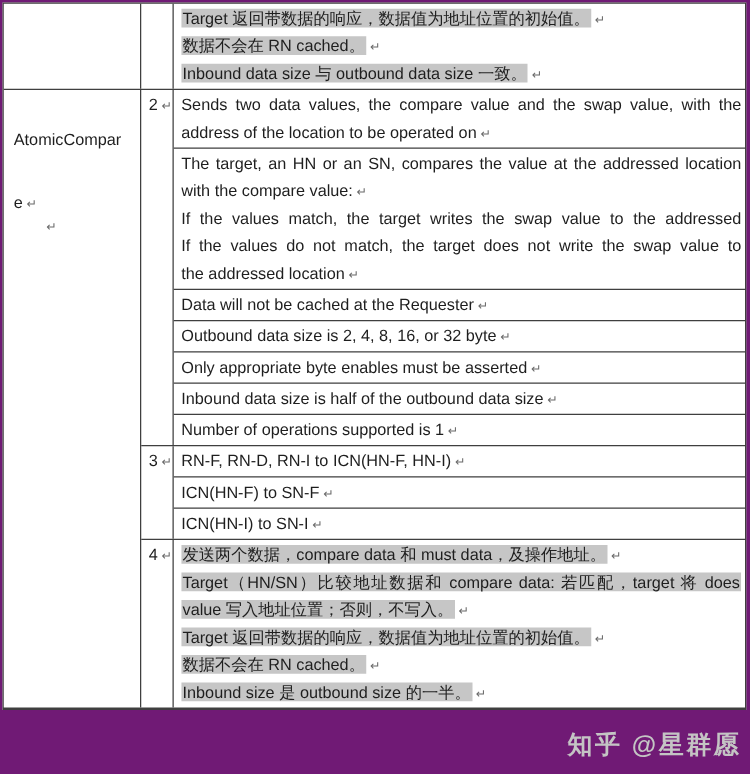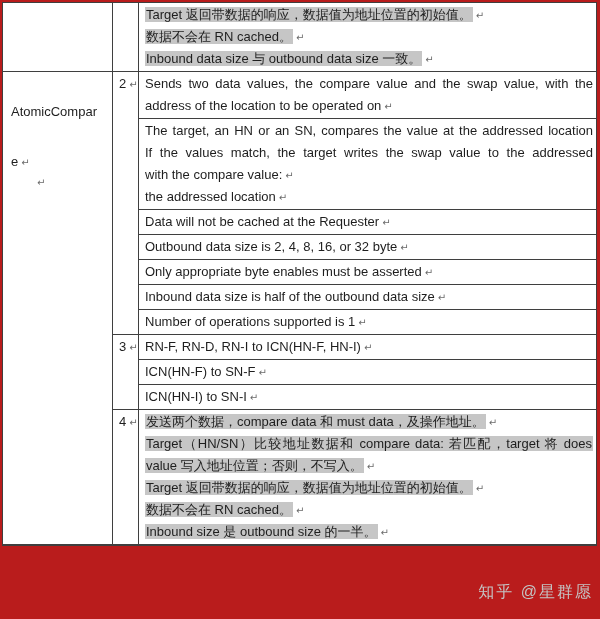--- a/index.html
+++ b/index.html
@@ -4,21 +4,21 @@
 <style>
   :root{
     --hl:#c6c6c6;
     --bd:#3f3f3f;
     --txt:#1e1e1e;
     --wm:#c4c4c4;
   }
   *{box-sizing:border-box;margin:0;padding:0;}
   html,body{background:#ffffff;}
   .stage{
-    position:relative;width:600px;height:619px;background:#b91c1c;overflow:hidden;
+    position:relative;width:600px;height:619px;background:#701a75;overflow:hidden;
     font-family:"Liberation Sans","DejaVu Sans",sans-serif;
     color:var(--txt);font-size:13px;
   }
   .doc-table{
     position:absolute;left:2px;top:2px;width:595px;
     border:1px solid var(--bd);border-bottom-width:2px;
     background:#fff;
   }
   .trow{display:flex;align-items:stretch;}
   .row-top{border-bottom:1px solid var(--bd);}
@@ -33,22 +33,22 @@
   .content-row{padding:1px 3px 1px 6px;overflow:hidden;}
   .content-row + .content-row{border-top:1px solid var(--bd);}
   .l{height:22px;line-height:22px;overflow:hidden;white-space:nowrap;}
   .l.j{white-space:normal;text-align:justify;text-align-last:justify;}
   .hl{background:var(--hl);padding:0 1px;}
   .pilcrow{color:#6b6b6b;font-size:10px;margin-left:3px;vertical-align:baseline;}
   .pilcrow-solo{display:block;height:22px;line-height:20px;padding-left:26px;color:#6b6b6b;font-size:10px;}
   .name-line{height:22px;line-height:22px;white-space:nowrap;overflow:hidden;margin-top:28px;}
   .watermark{
     position:absolute;right:7px;top:582px;
-    font-size:16px;letter-spacing:2px;color:var(--wm);
-    font-weight:normal;z-index:5;
+    font-size:20px;letter-spacing:2px;color:var(--wm);
+    font-weight:bold;z-index:5;
   }
 </style>
 </head>
 <body>
 
 <div class="stage">
   <div class="doc-table">
     <div class="trow row-top">
       <div class="c1"></div>
       <div class="c2"></div>
@@ -69,22 +69,23 @@
             <div class="num-cell">
               <div class="l">2<span class="pilcrow">↵</span></div>
             </div>
             <div class="rows-col">
               <div class="content-row">
                 <div class="l j">Sends two data values, the compare value and the swap value, with the</div>
                 <div class="l">address of the location to be operated on<span class="pilcrow">↵</span></div>
               </div>
               <div class="content-row">
                 <div class="l j">The target, an HN or an SN, compares the value at the addressed location</div>
+                <div class="l">with the compare value:<span class="pilcrow">↵</span></div>
                 <div class="l j">If the values match, the target writes the swap value to the addressed</div>
-                <div class="l">with the compare value:<span class="pilcrow">↵</span></div>
+                <div class="l j">If the values do not match, the target does not write the swap value to</div>
                 <div class="l">the addressed location<span class="pilcrow">↵</span></div>
               </div>
               <div class="content-row">
                 <div class="l">Data will not be cached at the Requester<span class="pilcrow">↵</span></div>
               </div>
               <div class="content-row">
                 <div class="l">Outbound data size is 2, 4, 8, 16, or 32 byte<span class="pilcrow">↵</span></div>
               </div>
               <div class="content-row">
                 <div class="l">Only appropriate byte enables must be asserted<span class="pilcrow">↵</span></div>

